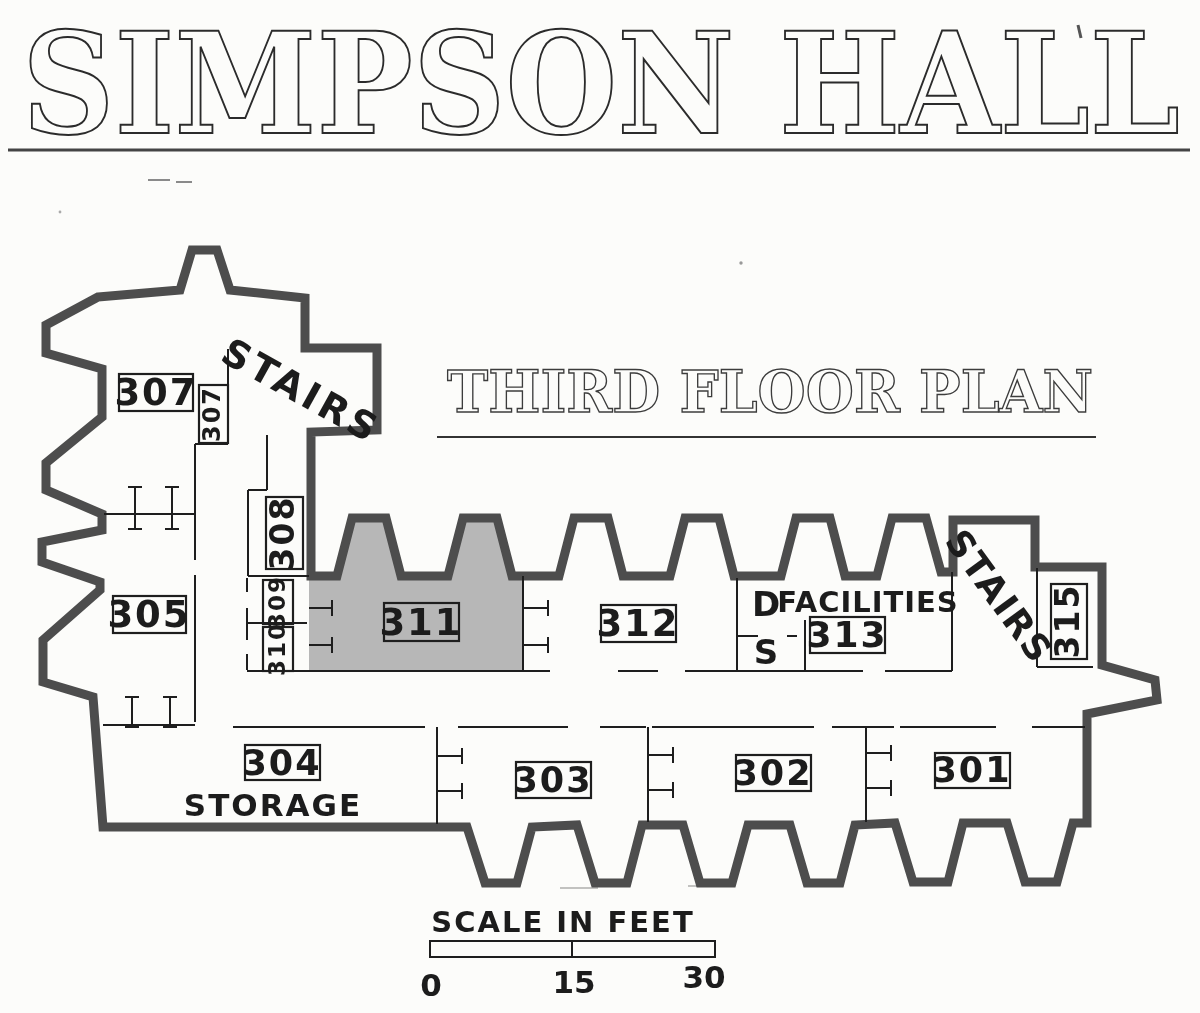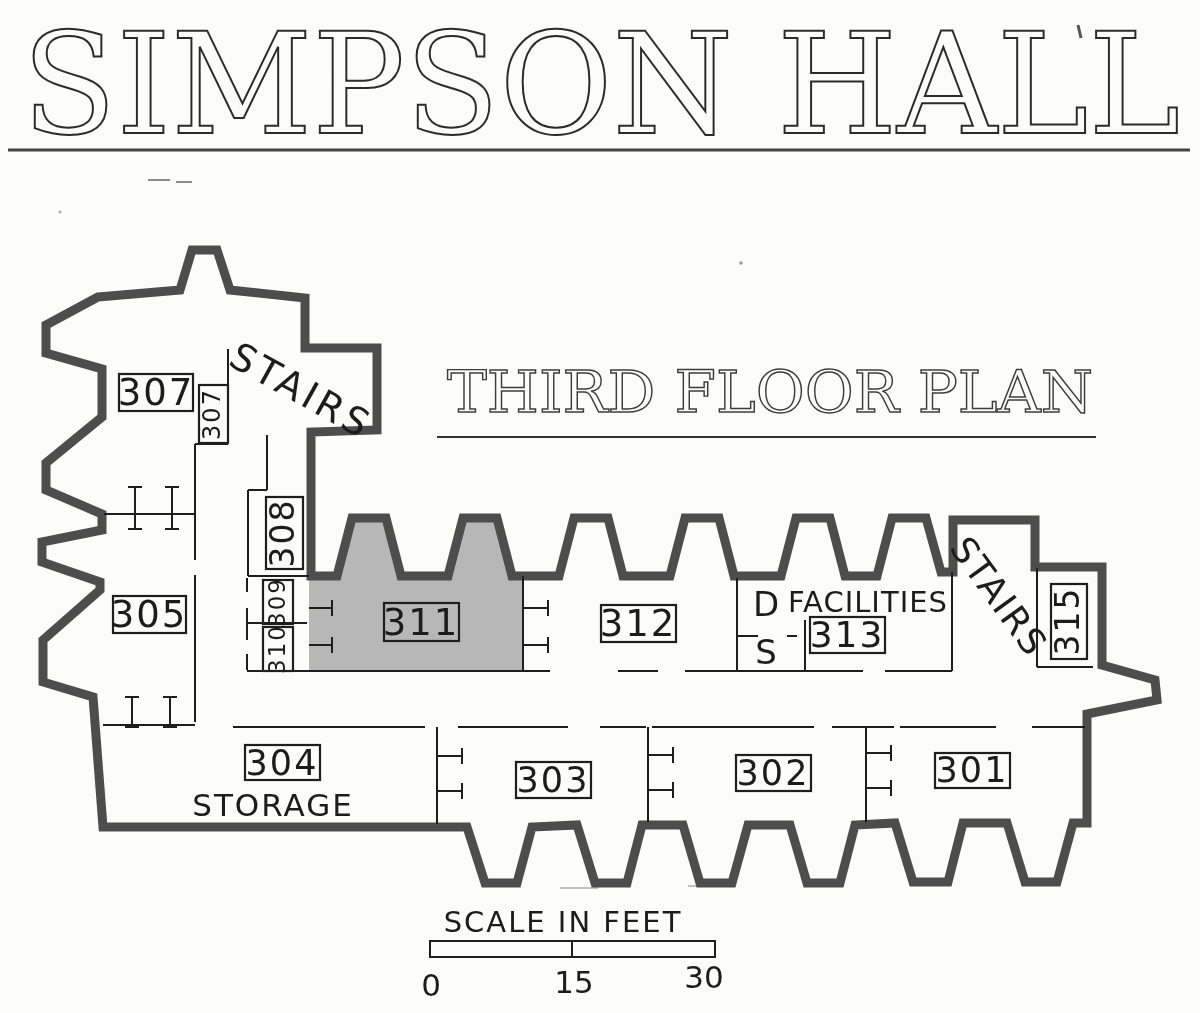--- a/index.html
+++ b/index.html
@@ -1,17 +1,17 @@
 <!DOCTYPE html>
 <html><head>
 <meta charset="utf-8">
 <style>
   html,body{margin:0;padding:0;background:#ffffff;}
   #stage{position:relative;width:1200px;height:1013px;background:#fcfcfa;overflow:hidden;
-         font-family:"DejaVu Sans","Liberation Sans",sans-serif;}
+         font-family:"DejaVu Sans","Liberation Sans",sans-serif;font-weight:bold;}
   svg{position:absolute;left:0;top:0;}
   .title-text{font-family:"DejaVu Serif","Liberation Serif",serif;fill:none;stroke:#2b2b2b;stroke-width:2;}
   .subtitle-text{font-family:"DejaVu Serif","Liberation Serif",serif;fill:none;stroke:#3c3c3c;stroke-width:1.4;}
   .hand{font-family:"DejaVu Sans","Liberation Sans",sans-serif;fill:#1c1c1c;}
   .wall-thick{fill:none;stroke-linejoin:miter;stroke-linecap:square;}
   .wall-thin{fill:none;stroke-linecap:butt;}
 </style>
 </head>
 <body>
 

